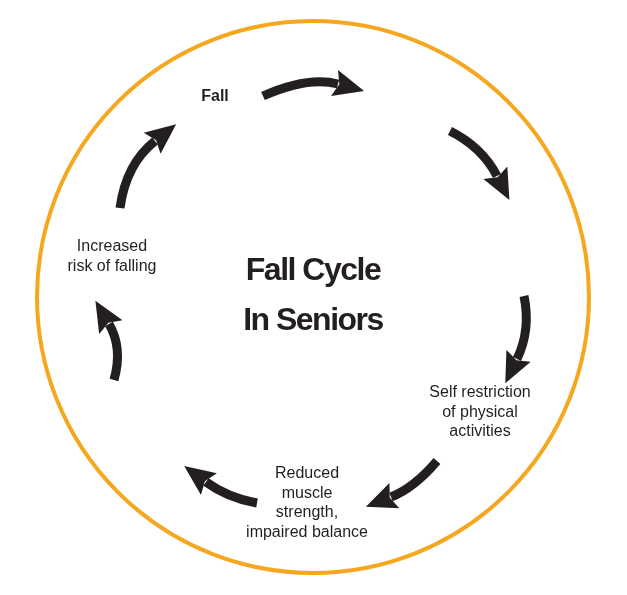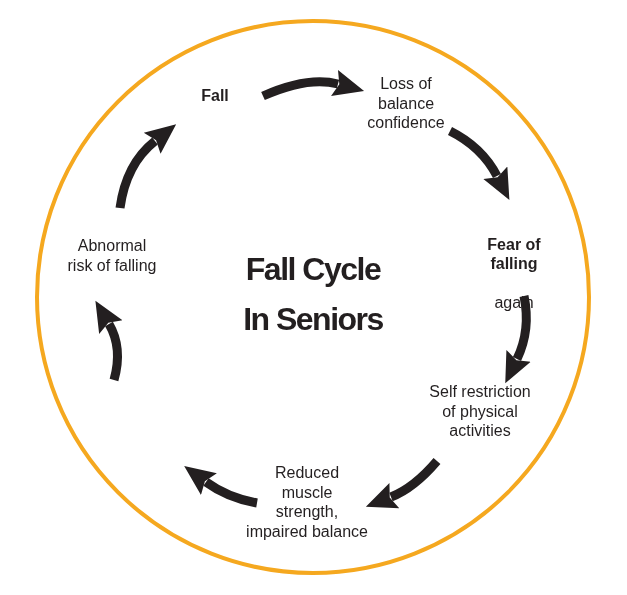--- a/index.html
+++ b/index.html
@@ -80,39 +80,31 @@
 
     <path d="M 257 503 Q 228 498 206 482" fill="none" stroke="#231F20" stroke-width="9" marker-end="url(#arrowhead)"></path>
 
     <path d="M 114 380 Q 123 348 109 324" fill="none" stroke="#231F20" stroke-width="9" marker-end="url(#arrowhead)"></path>
 
     <path d="M 120 208 Q 126 164 155 141" fill="none" stroke="#231F20" stroke-width="9" marker-end="url(#arrowhead)"></path>
   </svg>
 
   <div class="node-label bold" style="left:215px; top:86px;">Fall</div>
 
-  <div class="node-label" style="left:406px; top:74px;">Loss of
-balance
-confidence</div>
 
-  <div class="node-label" style="left:514px; top:215px;">
-    <span class="bold-part">Fear of
-falling</span>
-    <span class="regular-part">again</span>
-  </div>
 
   <div class="node-label" style="left:480px; top:382px;">Self restriction
 of physical
 activities</div>
 
   <div class="node-label" style="left:307px; top:463px;">Reduced
 muscle
 strength,
 impaired balance</div>
 
 
-  <div class="node-label" style="left:112px; top:236px;">Abnormal
+  <div class="node-label" style="left:112px; top:236px;">Increased
 risk of falling</div>
 
   <div class="center-title">Fall Cycle
 In Seniors</div>
 
 </div>
 
 </body></html>

